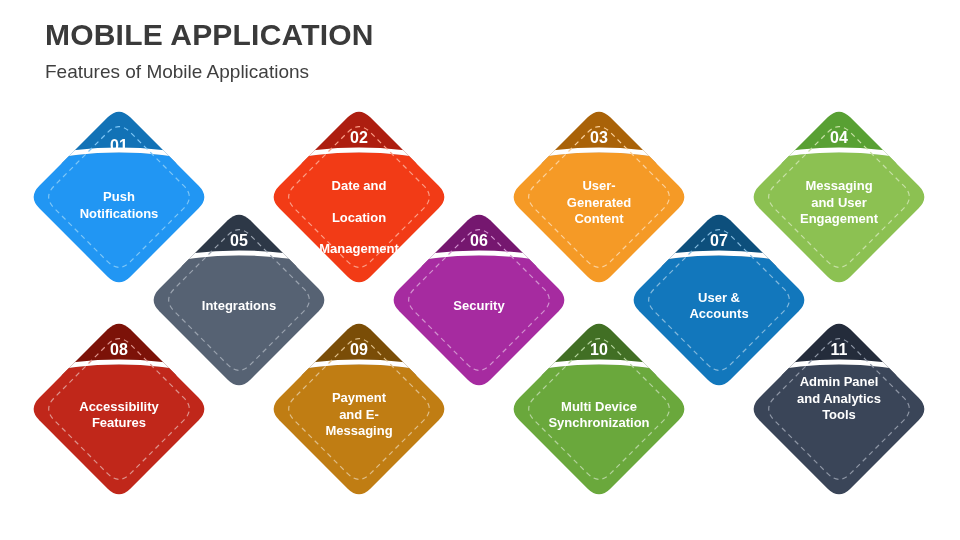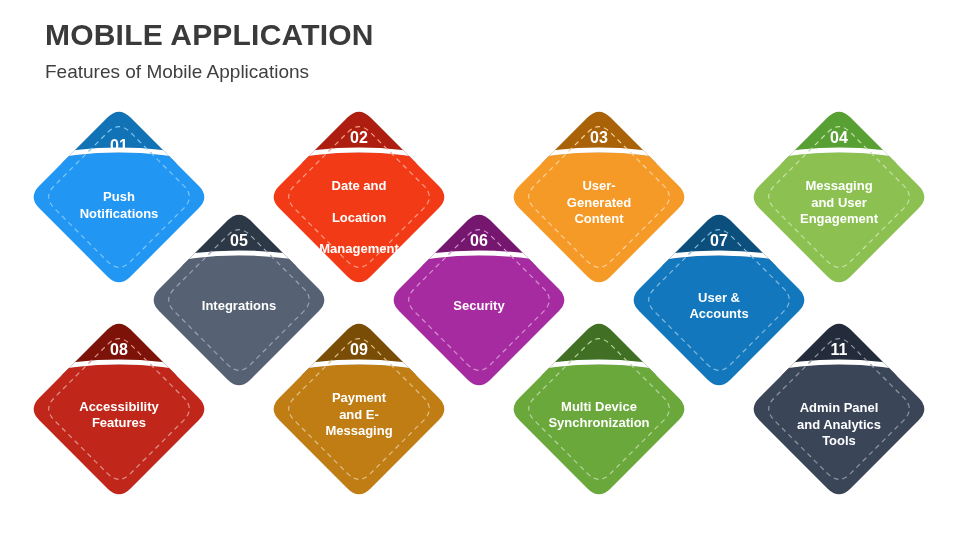--- a/index.html
+++ b/index.html
@@ -238,41 +238,42 @@
               <path d="M 79.6864 11.3136 Q 91 0 102.3136 11.3136 L 170.6864 79.6864 Q 182 91 170.6864 102.3136 L 102.3136 170.6864 Q 91 182 79.6864 170.6864 L 11.3136 102.3136 Q 0 91 11.3136 79.6864 Z"></path>
             </clipPath>
           </defs>
           <g clip-path="url(#clip9)">
             <rect x="0" y="0" width="182" height="57.410000000000004" fill="#416f24"></rect>
             <path d="M 0 57.410000000000004 Q 91 35.410000000000004 182 57.410000000000004 L 182 182 L 0 182 Z" fill="#6aa83c"></path>
             <path d="M 0 57.410000000000004 Q 91 35.410000000000004 182 57.410000000000004 L 182 52.410000000000004 Q 91 30.410000000000004 0 52.410000000000004 Z" fill="#ffffff"></path>
           </g>
           <path d="M 79.6864 26.3136 Q 91 15 102.3136 26.3136 L 155.6864 79.6864 Q 167 91 155.6864 102.3136 L 102.3136 155.6864 Q 91 167 79.6864 155.6864 L 26.3136 102.3136 Q 15 91 26.3136 79.6864 Z" fill="none" stroke="#b4d39d" stroke-width="1.2" stroke-dasharray="5 4" clip-path="url(#clip9)"></path>
         </svg>
+        <div class="num" style="top: 24.41px;">10</div>
         <div class="label" style="top: 80.5px;">
           <span>Multi Device</span>
           <span>Synchronization</span>
         </div>
       </div>
       <div class="card" style="left: 748px; top: 318px; width: 182px; height: 182px;">
         <svg width="182" height="182" viewBox="0 0 182 182">
           <defs>
             <clipPath id="clip10">
               <path d="M 79.6864 11.3136 Q 91 0 102.3136 11.3136 L 170.6864 79.6864 Q 182 91 170.6864 102.3136 L 102.3136 170.6864 Q 91 182 79.6864 170.6864 L 11.3136 102.3136 Q 0 91 11.3136 79.6864 Z"></path>
             </clipPath>
           </defs>
           <g clip-path="url(#clip10)">
             <rect x="0" y="0" width="182" height="57.410000000000004" fill="#242c3b"></rect>
             <path d="M 0 57.410000000000004 Q 91 35.410000000000004 182 57.410000000000004 L 182 182 L 0 182 Z" fill="#3a4558"></path>
             <path d="M 0 57.410000000000004 Q 91 35.410000000000004 182 57.410000000000004 L 182 52.410000000000004 Q 91 30.410000000000004 0 52.410000000000004 Z" fill="#ffffff"></path>
           </g>
           <path d="M 79.6864 26.3136 Q 91 15 102.3136 26.3136 L 155.6864 79.6864 Q 167 91 155.6864 102.3136 L 102.3136 155.6864 Q 91 167 79.6864 155.6864 L 26.3136 102.3136 Q 15 91 26.3136 79.6864 Z" fill="none" stroke="#8e96a5" stroke-width="1.2" stroke-dasharray="5 4" clip-path="url(#clip10)"></path>
         </svg>
         <div class="num" style="top: 24.41px;">11</div>
-        <div class="label" style="top: 82px;">
+        <div class="label" style="top: 56px;">
           <span>Admin Panel</span>
           <span>and Analytics</span>
           <span>Tools</span>
         </div>
       </div>
     </div>
 
 </div>
 
 </body></html>

